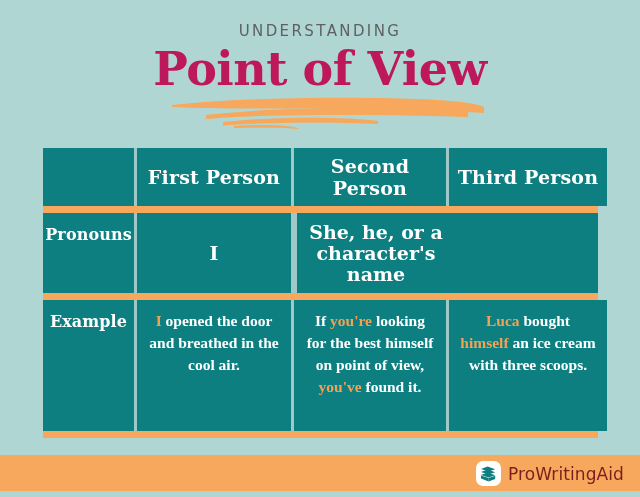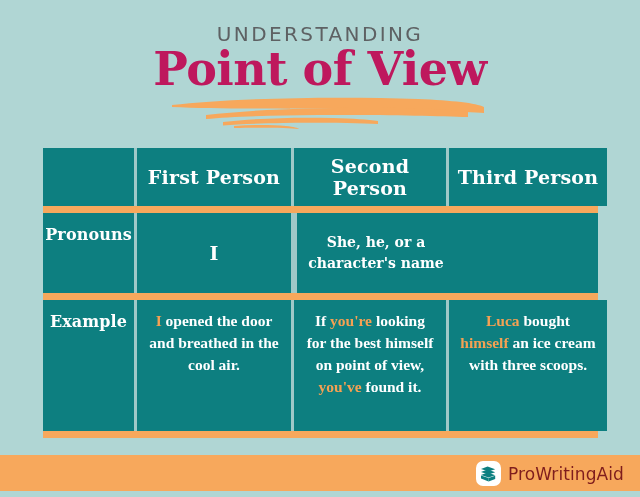--- a/index.html
+++ b/index.html
@@ -23,21 +23,21 @@
     width: 640px;
     height: 140px;
     text-align: center;
   }
   .eyebrow {
     position: absolute;
     left: 0;
     top: 22px;
     width: 640px;
     font-family: "DejaVu Sans", sans-serif;
-    font-size: 20px;
+    font-size: 15px;
     font-weight: 400;
     letter-spacing: 2.4px;
     color: #5e6163;
     text-align: center;
   }
   .title {
     position: absolute;
     left: 0;
     top: 41px;
     width: 640px;
@@ -111,21 +111,21 @@
     align-items: flex-start;
     padding-top: 12px;
     letter-spacing: 0.1px;
   }
   .pronoun-cell {
     font-size: 19px;
     line-height: 25px;
     padding: 6px 10px;
   }
   .pronoun-cell.small {
-    font-size: 14px;
+    font-size: 19px;
     line-height: 21px;
   }
   .example-cell {
     font-size: 15.5px;
     line-height: 22px;
     padding: 10px 11px;
     align-items: flex-start;
   }
   .example-inner { width: 100%; font-family: Liberation Serif, serif; }
   .hl { color: #f5a153; }

